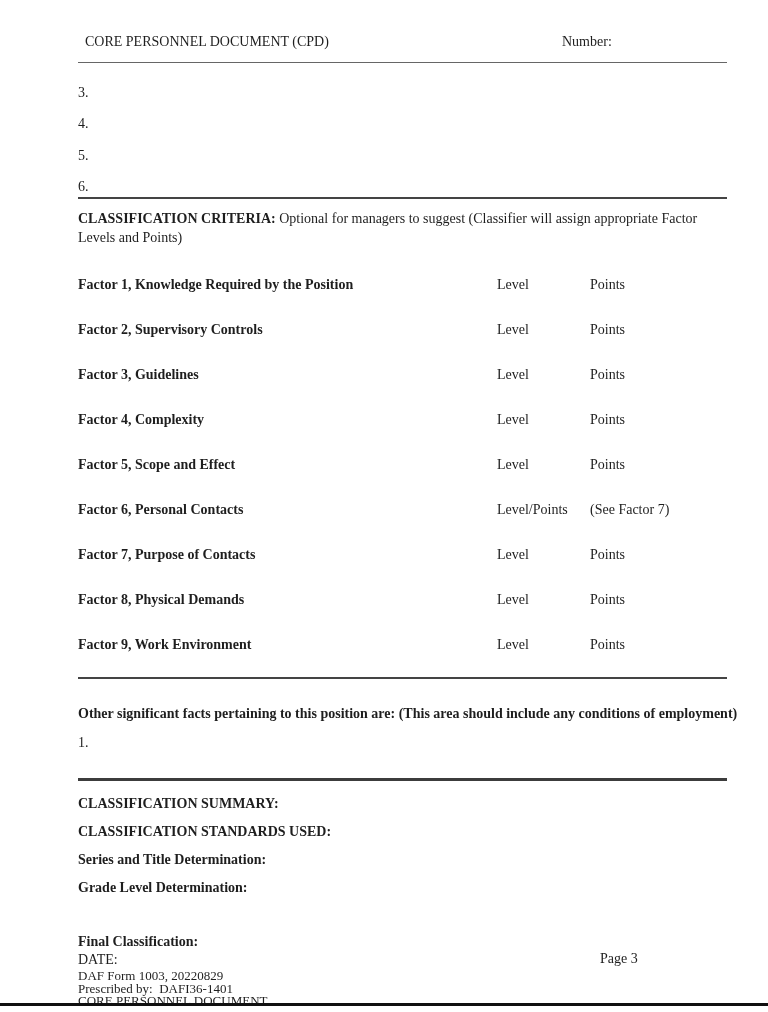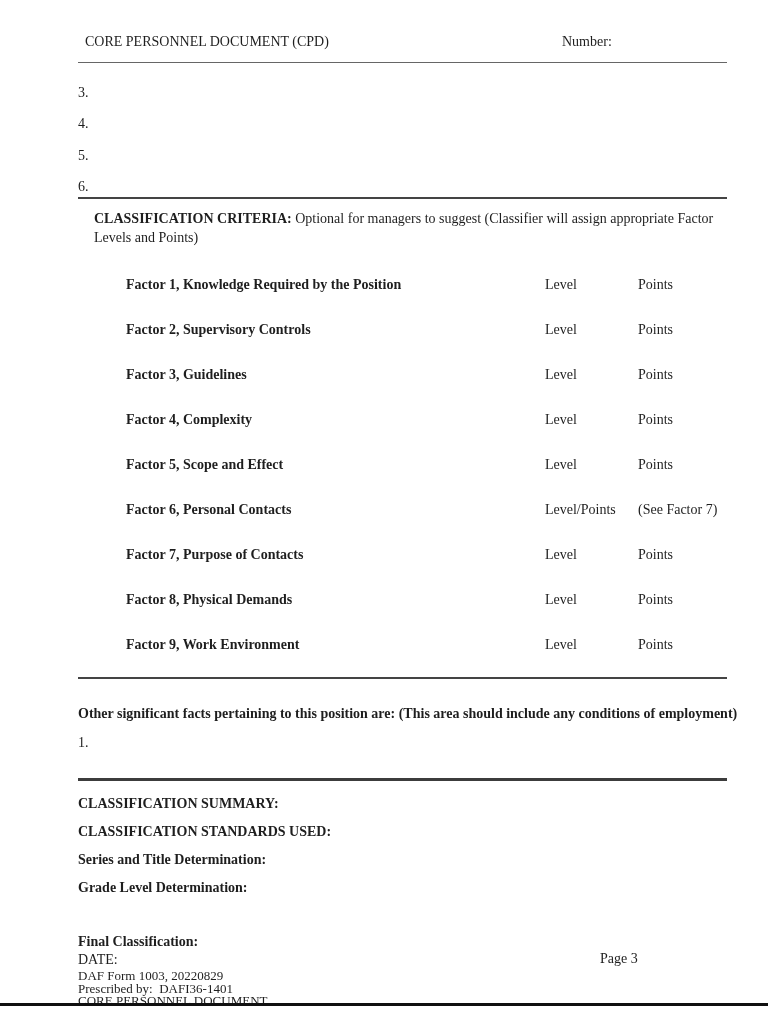--- a/index.html
+++ b/index.html
@@ -12,25 +12,25 @@
     color: #1e1e1e;
     overflow: hidden;
   }
   .abs { position: absolute; }
   .bold { font-weight: bold; }
   .rule { position: absolute; background: #555; }
   .rule.thin  { height: 1px; background: #666; }
   .rule.thick { height: 2px; background: #444; }
   .rule.heavy { height: 3px; background: #3c3c3c; }
   .page-rule-left { left: 78px; width: 649px; }
-  .factor-row { position: absolute; left: 0; width: 674px; height: 18px; margin-left: 48px; }
+  .factor-row { position: absolute; left: 0; width: 674px; height: 18px; }
   .f-name   { position: absolute; left: 78px;  font-weight: bold; white-space: nowrap; }
   .f-level  { position: absolute; left: 497px; white-space: nowrap; }
   .f-points { position: absolute; left: 590px; white-space: nowrap; }
-  .criteria { position: absolute; left: 78px; top: 209px; width: 652px; line-height: 19px; margin-left: 16px; }
+  .criteria { position: absolute; left: 78px; top: 209px; width: 652px; line-height: 19px; }
   .nowrap { white-space: nowrap; font-family: Liberation Serif, serif; }
   .small { font-size: 13px; line-height: 12px; }
   .bottom-bar { position: absolute; left: 0; top: 1003px; width: 768px; height: 3px; background: #101010; }
 </style>
 </head>
 <body>
 
 <div class="abs" style="left:85px; top:34px;">CORE PERSONNEL DOCUMENT (CPD)</div>
 <div class="abs" style="left:562px; top:34px;">Number:</div>
 <div class="rule thin page-rule-left" style="top:62px;"></div>

